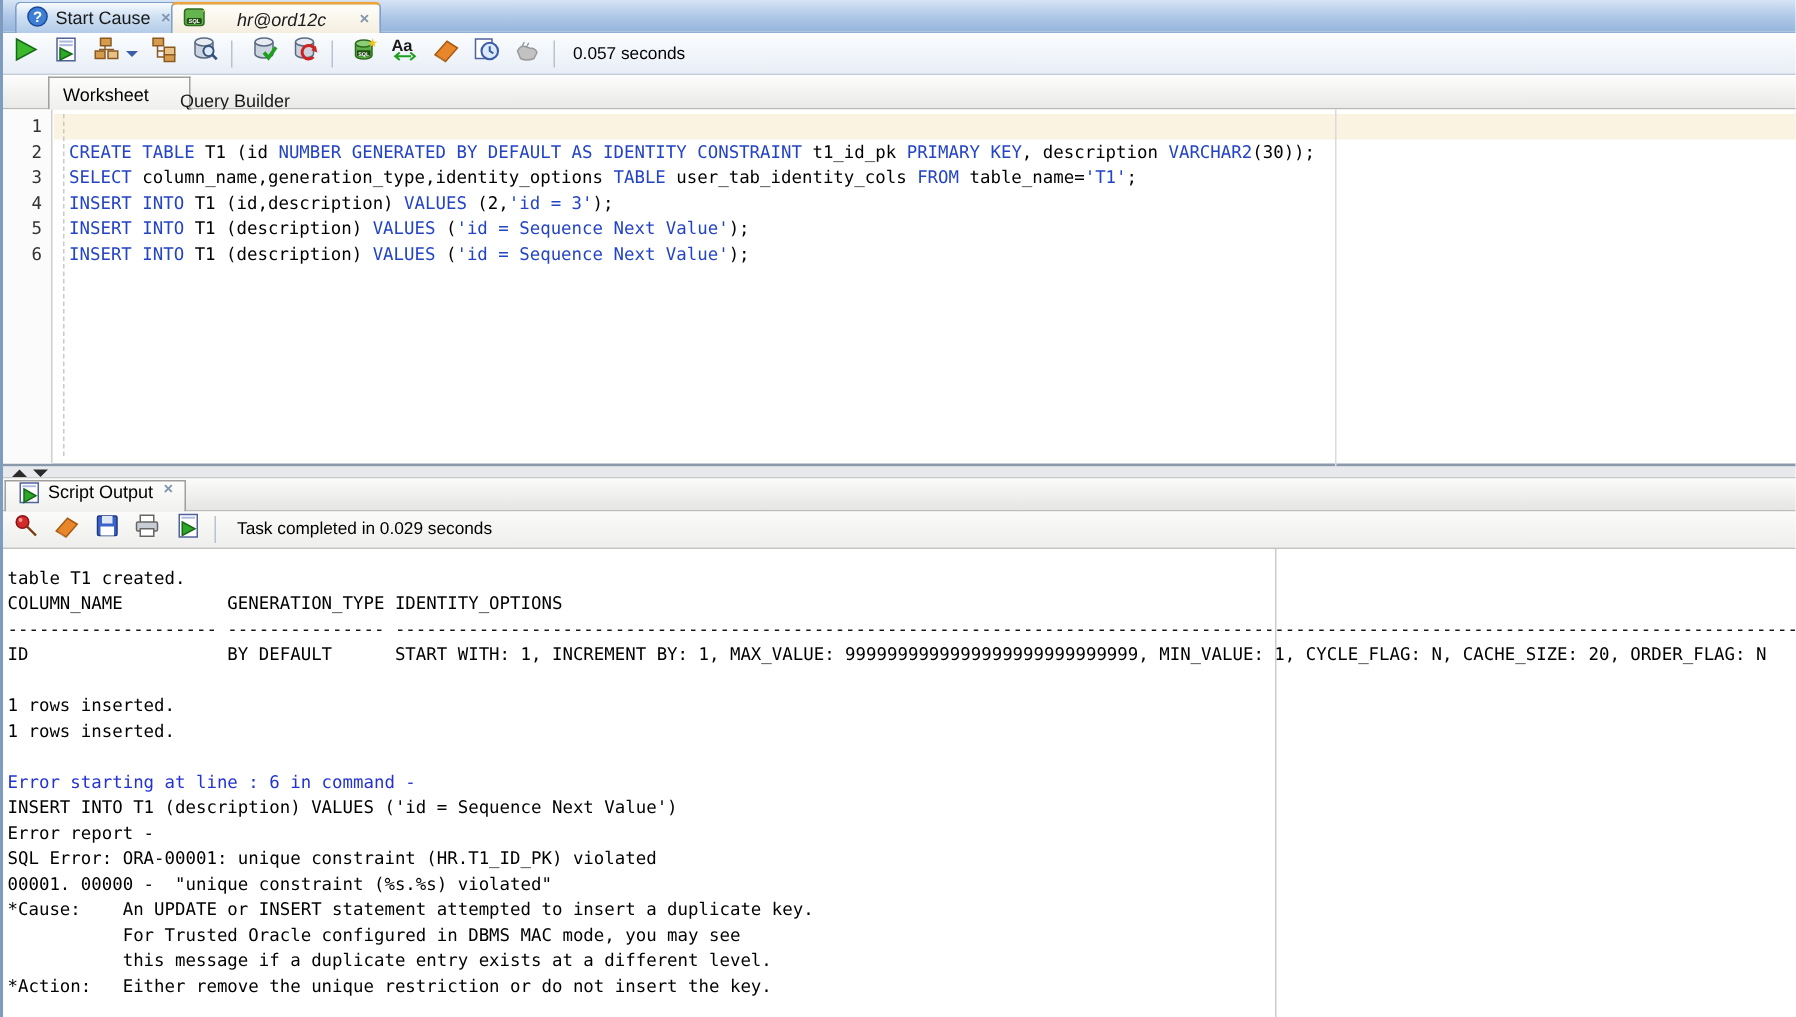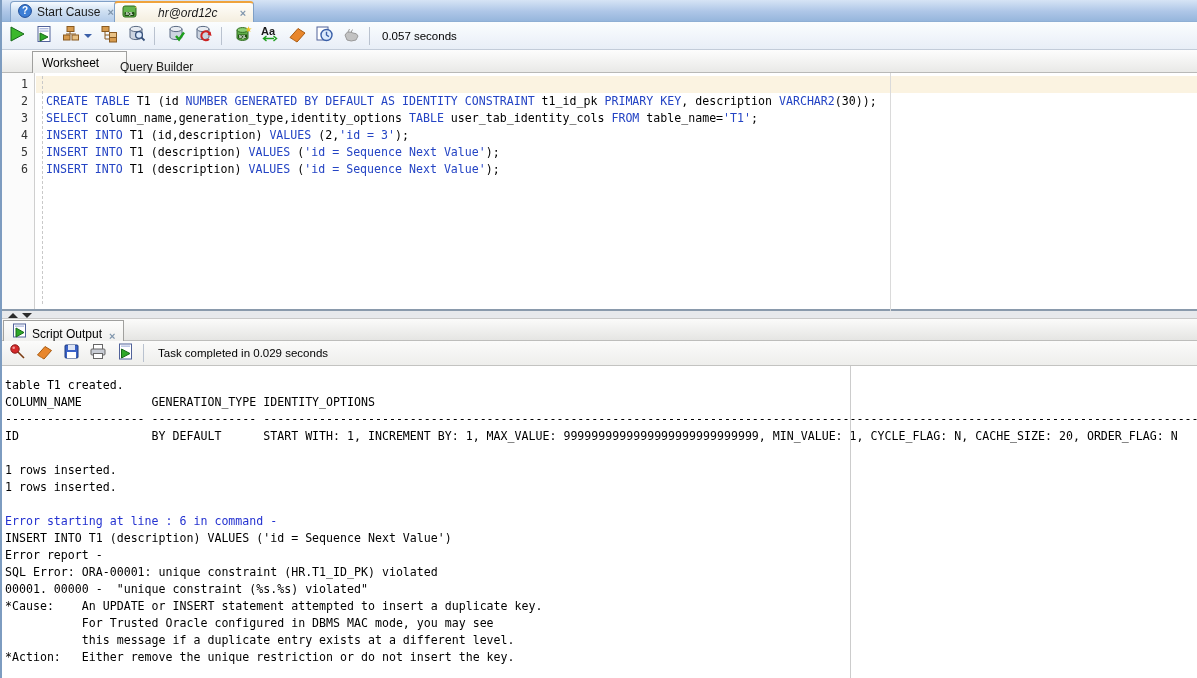--- a/index.html
+++ b/index.html
@@ -67,21 +67,21 @@
   #split-down { left:20px; border-left:5px solid transparent; border-right:5px solid transparent;
     border-top:5px solid #2a2a2a; }
 
   
   #out-tabbar { left:0; top:319px; width:1197px; height:22px;
     background:linear-gradient(180deg,#fbfbfa,#e5e5e3);
     border-bottom:1px solid #bdbdbb; }
   #out-tab { position:absolute; left:1px; top:1px; height:21px;
     background:linear-gradient(180deg,#fdfdfc,#f0f0ee);
     border:1px solid #a0a09e; border-bottom:none;
-    display:flex; align-items:flex-end; gap:5px; padding:0 8px; font-size:12px; }
+    display:flex; align-items:flex-start; gap:5px; padding:0 8px; font-size:12px; }
   #out-toolbar { left:0; top:341px; width:1197px; height:25px;
     background:linear-gradient(180deg,#fbfbfa,#eeeeec);
     border-bottom:1px solid #c3c3c1; display:flex; align-items:center; }
   #task-status { font-size:11.5px; color:#000; margin-left:8px; }
 
   #output-area { left:0; top:366px; width:1197px; height:312px; background:#fff; overflow:hidden; }
   #output-pre { font-family:"DejaVu Sans Mono", monospace; font-size:11.6px; line-height:17px;
     padding:11px 0 0 3px; }
   .out-line { height:17px; white-space:pre; color:#000; }
   .out-line.err { color:#2432d0; }

